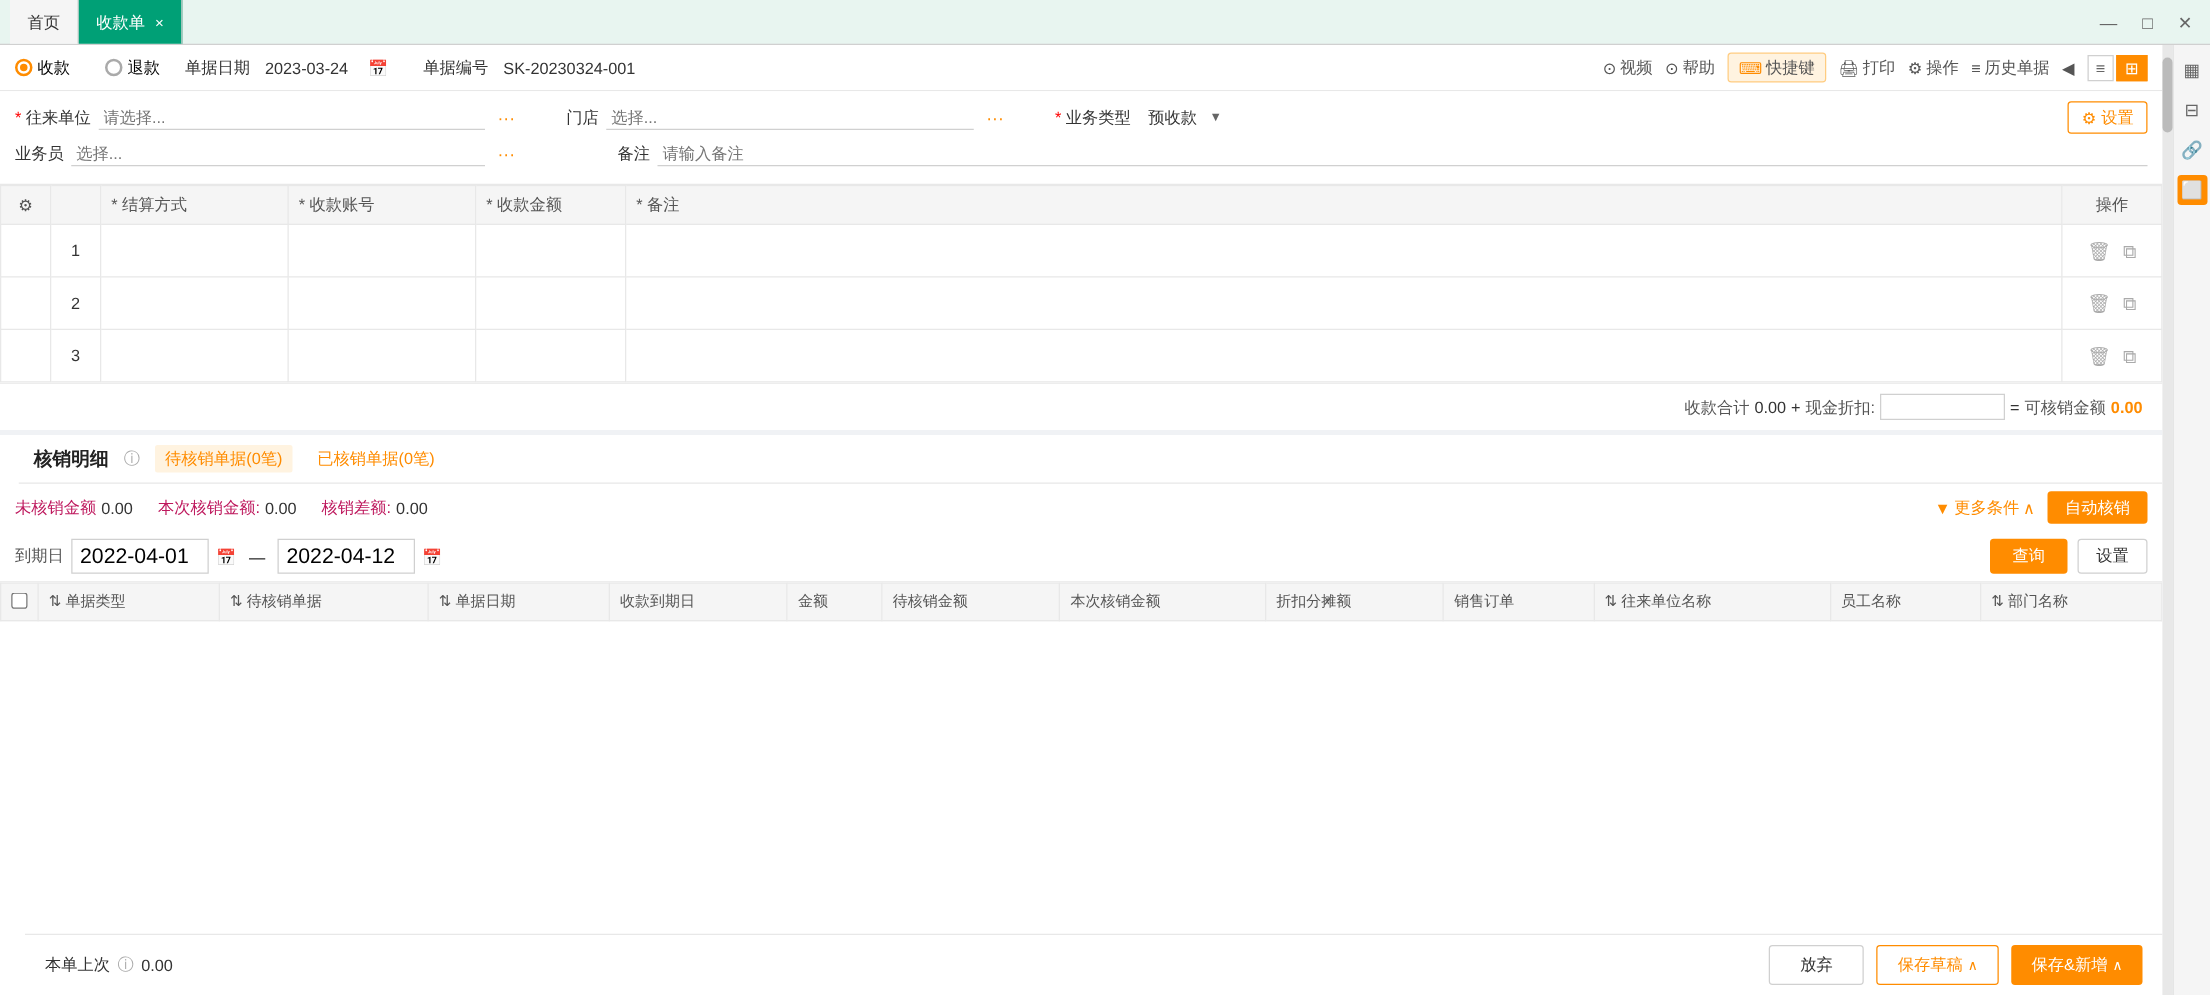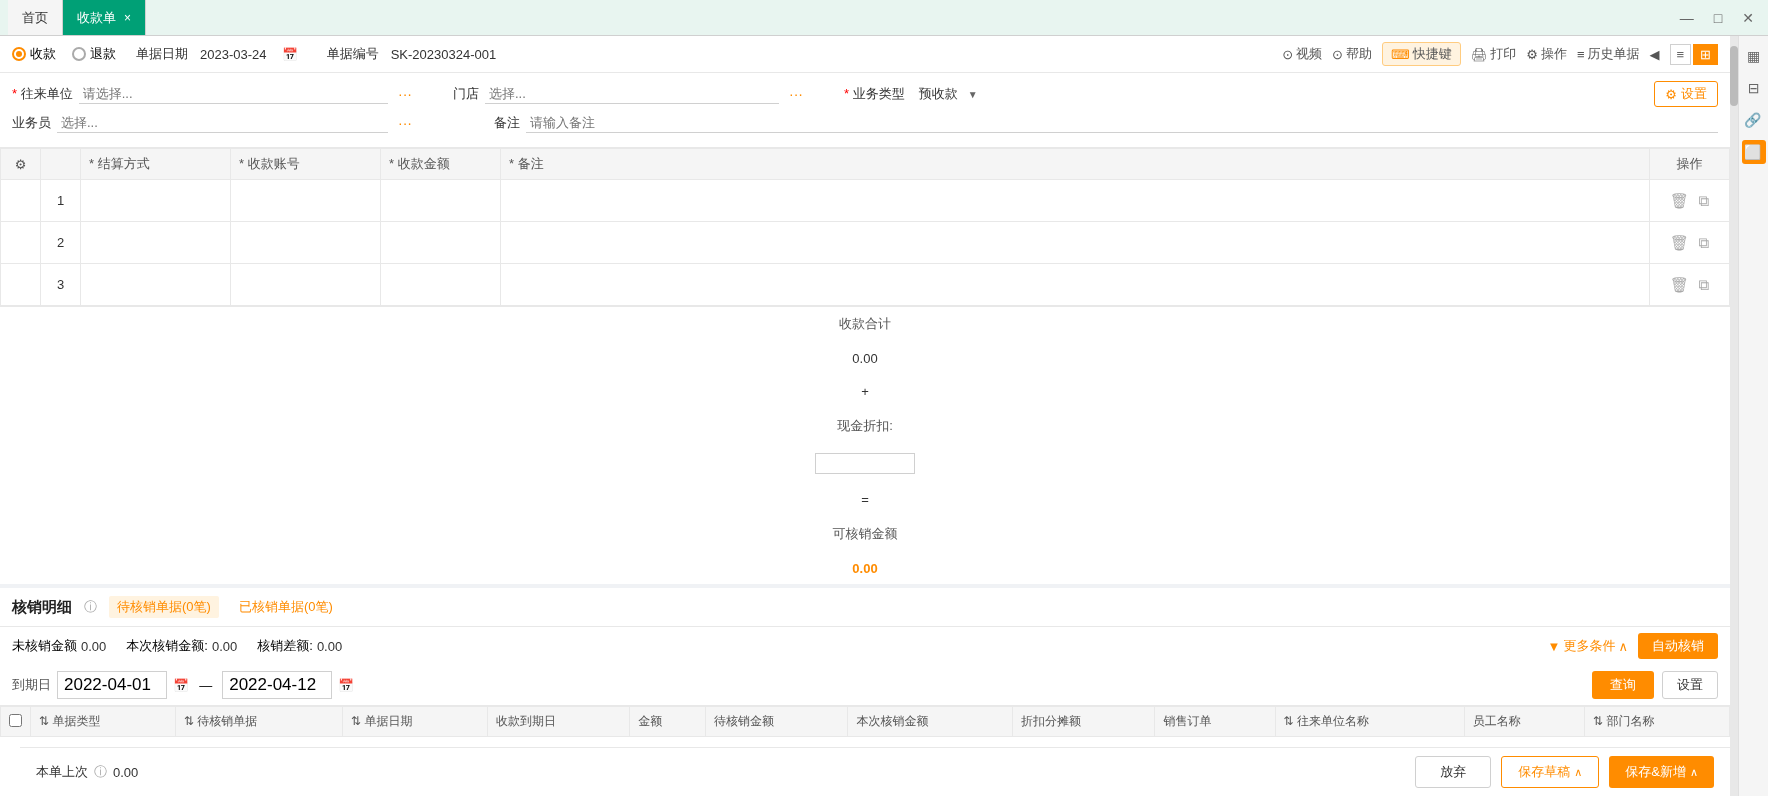--- a/index.html
+++ b/index.html
@@ -25,21 +25,21 @@
 
     
     .main-container { background: #fff; height: calc(796px - 36px); display: flex; flex-direction: column; overflow: hidden; }
 
     
     .toolbar-row {
       display: flex; align-items: center; padding: 6px 12px;
       background: #fff; border-bottom: 1px solid #e8e8e8; gap: 12px;
       flex-shrink: 0;
     }
-    .radio-group { display: flex; gap: 16px; align-items: flex-start; }
+    .radio-group { display: flex; gap: 28px; align-items: flex-start; }
     .radio-label { display: flex; align-items: center; gap: 4px; cursor: pointer; }
     .radio-dot {
       width: 14px; height: 14px; border-radius: 50%; border: 2px solid #aaa;
       display: flex; align-items: center; justify-content: center;
     }
     .radio-dot.active { border-color: #ff8c00; }
     .radio-dot.active::after { content: ''; width: 6px; height: 6px; background: #ff8c00; border-radius: 50%; }
     .date-label { color: #333; font-size: 13px; margin-left: 8px; }
     .date-value { color: #333; font-weight: 500; }
     .calendar-icon { color: #ff8c00; margin-left: 4px; cursor: pointer; }
@@ -89,54 +89,54 @@
     .col-amount { width: 120px; }
     .col-remark { }
     .col-ops { width: 80px; text-align: center; white-space: nowrap; }
     .gear-th { width: 40px; text-align: center; }
     .row-op-btn { background: none; border: none; cursor: pointer; color: #aaa; font-size: 15px; padding: 0 3px; }
 
     
     .summary-row {
       display: flex; align-items: center; justify-content: flex-end;
       padding: 8px 16px; background: #fff; border-top: 1px solid #e8e8e8;
-      gap: 18px; font-size: 13px; color: #333; flex-shrink: 0; flex-direction: column;
+      gap: 4px; font-size: 13px; color: #333; flex-shrink: 0;
     }
     .summary-row .label { color: #555; }
     .summary-row .value { color: #333; }
     .summary-row .orange { color: #ff8c00; font-weight: 600; }
     .summary-input {
       border: 1px solid #d0d0d0; padding: 2px 6px; width: 100px;
       outline: none; font-size: 13px;
     }
 
     
     .verify-section {
       background: #fff; border-top: 4px solid #f0f2f5;
       flex: 1; display: flex; flex-direction: column; overflow: hidden;
     }
     .verify-header {
       display: flex; align-items: center; padding: 8px 12px; gap: 12px;
-      border-bottom: 1px solid #e8e8e8; flex-shrink: 0;
+      border-bottom: 1px solid #e8e8e8; flex-shrink: 0; margin-left: 15px;
     }
     .verify-title { font-size: 15px; font-weight: 600; color: #222; }
     .verify-tab {
       color: #ff8c00; font-size: 13px; cursor: pointer; padding: 2px 8px;
       border-radius: 2px; display: flex; align-items: center; gap: 3px;
     }
     .verify-tab.active { background: #fff3e0; }
     .info-icon { color: #aaa; cursor: pointer; }
 
     
     .stats-row {
       display: flex; align-items: center; padding: 6px 12px; gap: 20px;
       font-size: 13px; color: #333; flex-shrink: 0;
     }
     .stats-item { display: flex; align-items: center; gap: 4px; }
-    .stats-label { color: #000000; }
+    .stats-label { color: #be185d; }
     .stats-value { color: #333; }
     .stats-right { margin-left: auto; display: flex; align-items: center; gap: 10px; }
     .filter-btn { color: #ff8c00; cursor: pointer; display: flex; align-items: center; gap: 3px; font-size: 13px; }
     .auto-btn {
       background: #ff8c00; color: #fff; border: none;
       padding: 4px 14px; border-radius: 3px; cursor: pointer; font-size: 13px;
     }
 
     
     .filter-row {

